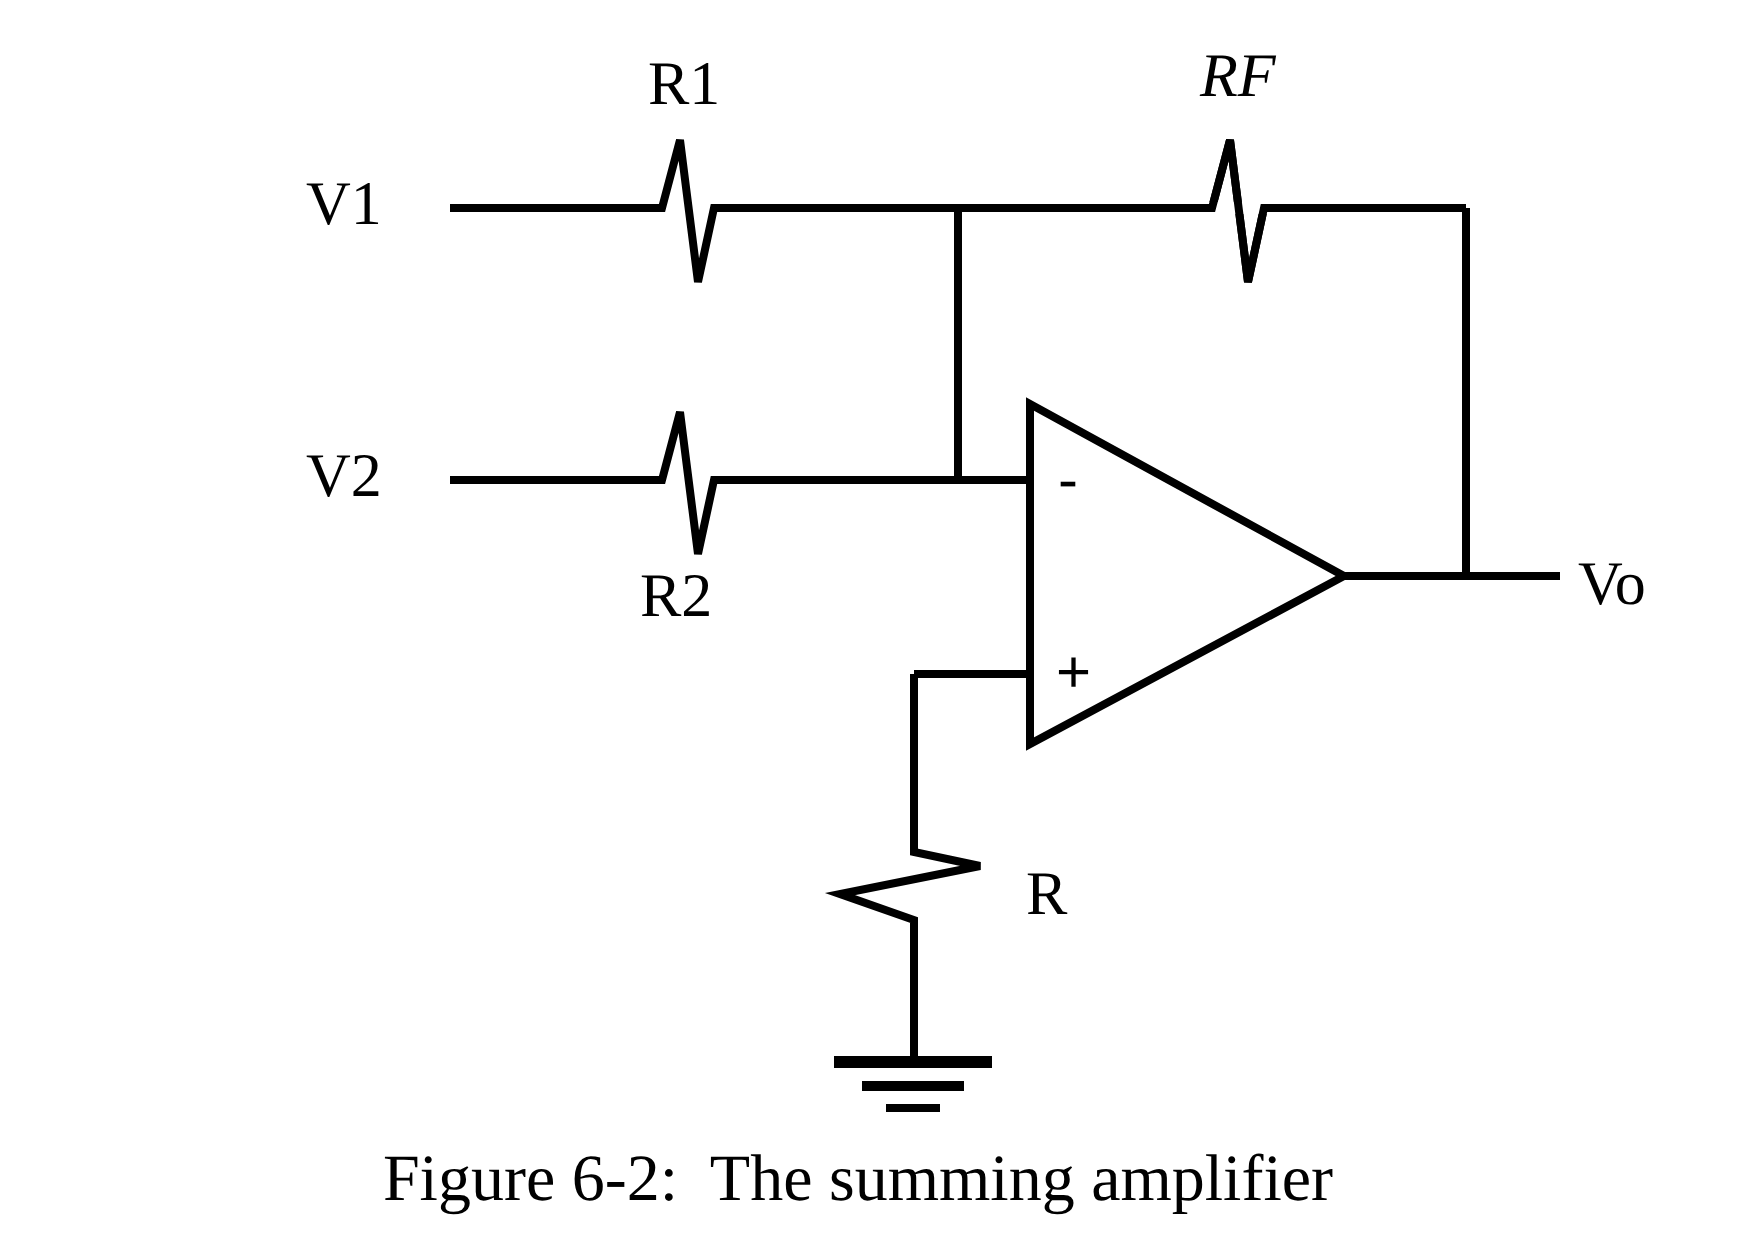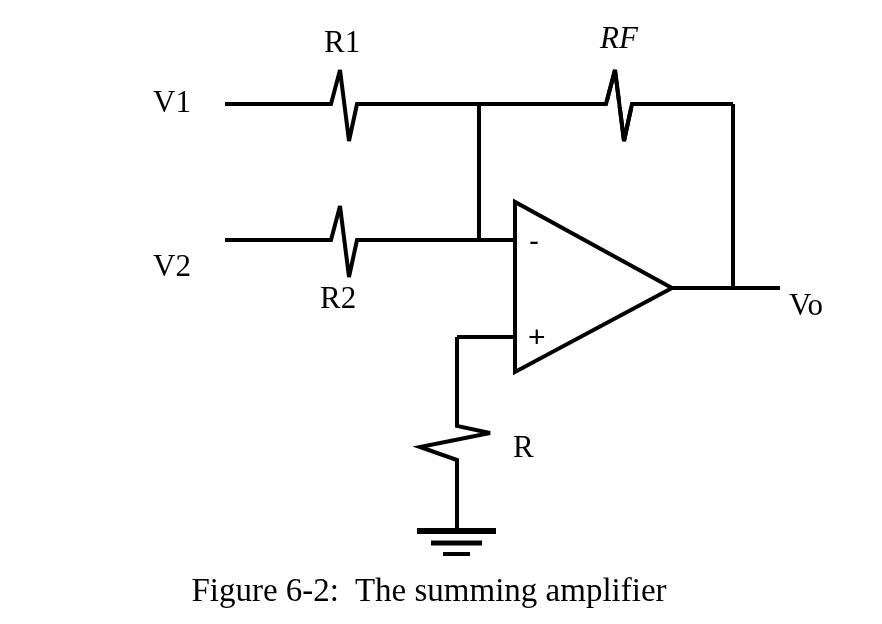--- a/index.html
+++ b/index.html
@@ -116,23 +116,23 @@
     <path class="wire" d="M 457 467 L 457 531"></path>
 
     <line class="gnd-bar" x1="417" y1="531" x2="496" y2="531" stroke-width="6"></line>
     <line class="gnd-bar" x1="431" y1="543" x2="482" y2="543" stroke-width="5"></line>
     <line class="gnd-bar" x1="443" y1="554" x2="470" y2="554" stroke-width="4"></line>
 
   </svg>
 
   <div class="label node-label" style="left:153px; top:86px;">V1</div>
 
-  <div class="label node-label" style="left:153px; top:222px;margin-top:28px;">V2</div>
+  <div class="label node-label" style="left:153px; top:222px;">V2</div>
 
-  <div class="label node-label" style="left:789px; top:289px;">Vo</div>
+  <div class="label node-label" style="left:789px; top:276px;">Vo</div>
 
   <div class="label comp-label" style="left:324px; top:26px;">R1</div>
 
   <div class="label comp-label" style="left:320px; top:282px;">R2</div>
 
   <div class="label comp-label" style="left:600px; top:22px;font-style:italic;">RF</div>
 
   <div class="label comp-label" style="left:513px; top:431px;">R</div>
 
   <div class="label sign-label" style="left:529px; top:226px;">-</div>

